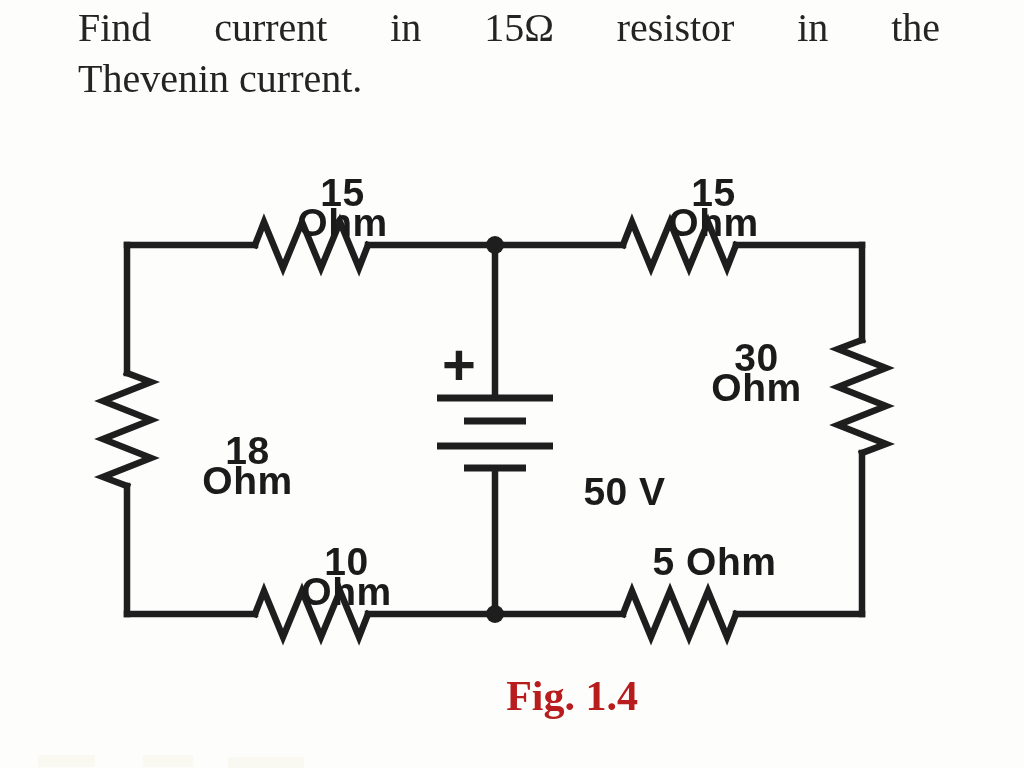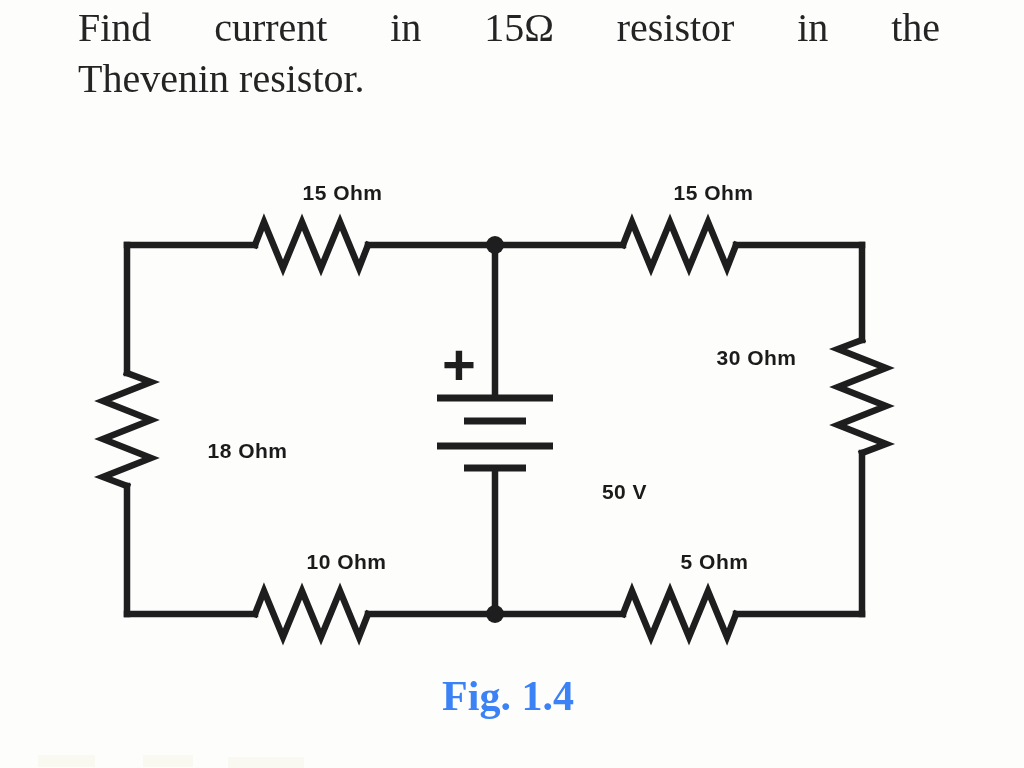--- a/index.html
+++ b/index.html
@@ -53,21 +53,21 @@
     stroke-width: 6.5;
     stroke-linecap: square;
     stroke-linejoin: miter;
   }
   .plate { stroke: #1e1e1e; stroke-width: 7; stroke-linecap: butt; }
   .dot { fill: #1e1e1e; stroke: none; }
   .plabel {
     position: absolute;
     font-family: "Liberation Sans", sans-serif;
     font-weight: 700;
-    font-size: 21px;
+    font-size: 39px;
     line-height: 30px;
     color: #1b1b1b;
     text-align: center;
     letter-spacing: 0.5px;
   }
   .plus {
     position: absolute;
     left: 431px;
     top: 334px;
     width: 56px;
@@ -77,40 +77,40 @@
     font-size: 58px;
     line-height: 62px;
     color: #1e1e1e;
     text-align: center;
   }
   .caption {
     position: absolute;
     left: 378px;
     top: 672px;
     width: 260px;
-    text-align: center;
+    text-align: right;
     font-family: "Liberation Serif", serif;
     font-weight: 600;
     font-size: 42px;
-    color: #3b82f6;
+    color: #b91c1c;
   }
   .artifact {
     position: absolute;
     height: 12px;
     background: #faf9f1;
   }
 </style>
 </head>
 <body>
 
 <div class="page">
 
   <div class="problem">
     <div class="pline j">Find current in 15Ω resistor in the</div>
-    <div class="pline">Thevenin resistor.</div>
+    <div class="pline">Thevenin current.</div>
   </div>
 
   <div class="figure">
 
     <svg class="circuit" width="1024" height="768" viewBox="0 0 1024 768">
 
       <path class="wire" d="M127 245 H255"></path>
       <path class="wire" d="M255 245 L264 222 283 268 302 222 321 268 340 222 359 268 368 245"></path>
       <path class="wire" d="M368 245 H623"></path>
       <path class="wire" d="M623 245 L632 222 651 268 670 222 689 268 708 222 727 268 736 245"></path>

